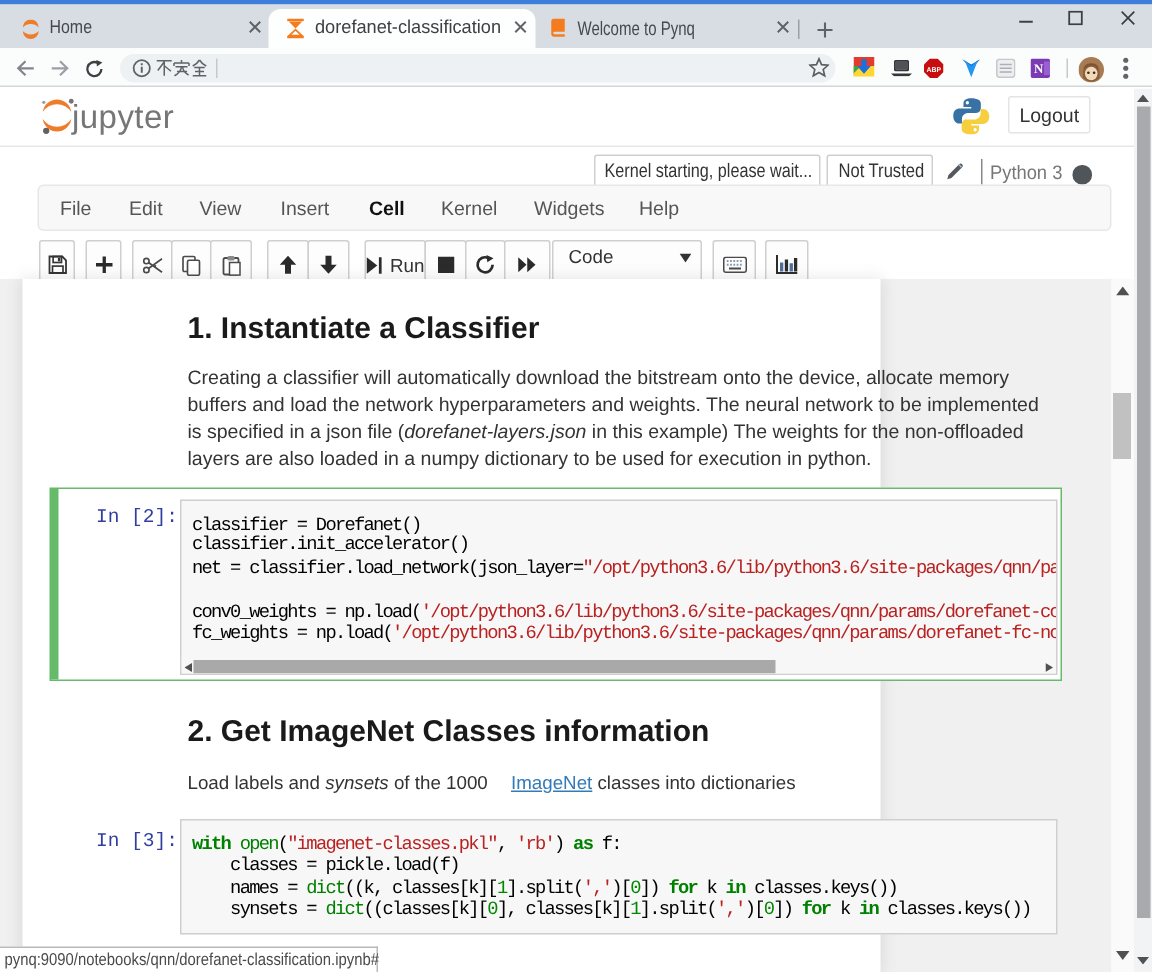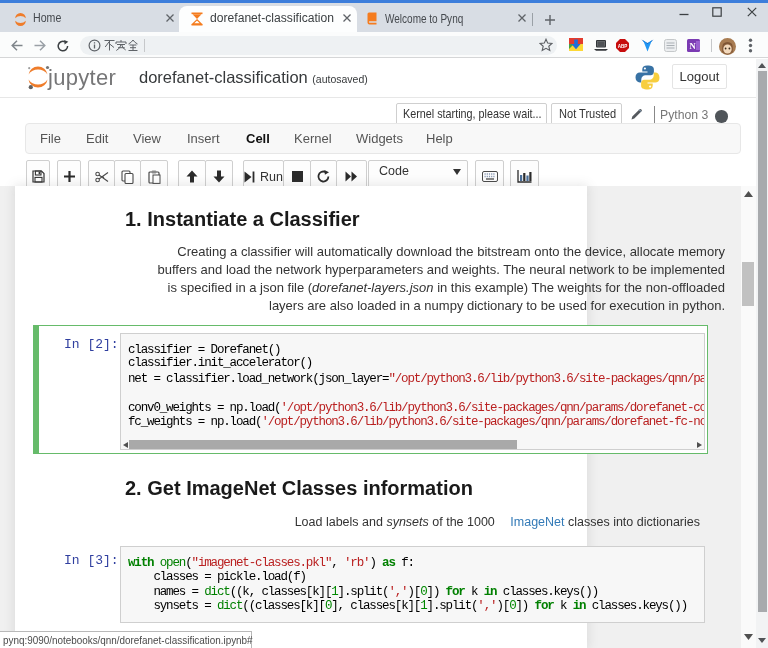--- a/index.html
+++ b/index.html
@@ -146,21 +146,20 @@
   <div class="abs" style="left:0;top:0;width:756px;height:39px;background:#fff;border-bottom:1px solid #e7e7e7;"></div>
 
   <svg class="abs" style="left:26px;top:5px;" width="24" height="26" viewBox="0 0 24 26">
     <path d="M2.5 10.6 A9.6 9.6 0 0 1 21.5 10.6 A11.4 11.4 0 0 0 2.5 10.6 Z" fill="#ef7c2a"></path>
     <path d="M2.5 15.4 A9.6 9.6 0 0 0 21.5 15.4 A11.4 11.4 0 0 1 2.5 15.4 Z" fill="#ef7c2a"></path>
     <circle cx="21.5" cy="3.5" r="1.6" fill="#757575"></circle>
     <circle cx="3.2" cy="4.2" r="1.1" fill="#9e9e9e"></circle>
     <circle cx="4.8" cy="23.2" r="2.1" fill="#616161"></circle>
   </svg>
   <div class="abs" style="left:48px;top:6px;font-size:22px;color:#767677;letter-spacing:0.3px;">jupyter</div>
-  <div class="abs" style="left:139px;top:9px;font-size:16.5px;color:#36393b;">dorefanet-classification <span style="font-size:10.5px;">(autosaved)</span></div>
 
   <svg class="abs" style="left:634px;top:5px;" width="27" height="27" viewBox="0 0 27 27">
     <path d="M13.2 1.5 C9.8 1.5 8.3 3 8.3 5.2 L8.3 7.4 L13.5 7.4 L13.5 8.4 L5.8 8.4 C3.4 8.4 1.5 10 1.5 13.3 C1.5 16.6 3.4 18.4 5.8 18.4 L7.3 18.4 L7.3 15.3 C7.3 13 9.2 11.3 11.5 11.3 L16.7 11.3 C18.6 11.3 19.9 9.9 19.9 8 L19.9 5.2 C19.9 3 18.1 1.5 13.2 1.5 Z" fill="#3872a4"></path>
     <path d="M13.8 25.5 C17.2 25.5 18.7 24 18.7 21.8 L18.7 19.6 L13.5 19.6 L13.5 18.6 L21.2 18.6 C23.6 18.6 25.5 17 25.5 13.7 C25.5 10.4 23.6 8.6 21.2 8.6 L19.7 8.6 L19.7 11.7 C19.7 14 17.8 15.7 15.5 15.7 L10.3 15.7 C8.4 15.7 7.1 17.1 7.1 19 L7.1 21.8 C7.1 24 8.9 25.5 13.8 25.5 Z" fill="#f7ce3e"></path>
     <circle cx="10.9" cy="4.5" r="1.1" fill="#fff"></circle>
       <circle cx="16.1" cy="22.5" r="1.1" fill="#fff"></circle>
   </svg>
   <div class="abs" style="left:672px;top:5px;width:55px;height:25px;border:1px solid #e4e4e4;border-radius:2px;font-size:13px;color:#333;text-align:center;line-height:23px;">Logout</div>
 
   <div class="abs" style="left:396px;top:44px;width:151px;height:22px;border:1px solid #cfcfcf;border-radius:2px;background:#fff;font-size:13px;color:#333;line-height:20px;white-space:nowrap;overflow:hidden;"><span style="display:inline-block;transform:scaleX(0.83);transform-origin:0 50%;margin-left:6px;">Kernel starting, please wait...</span></div>
@@ -272,21 +271,21 @@
           <path d="M1 0 L1 12 L14.5 12" stroke="#2b2b2b" stroke-width="1.3" fill="none"></path>
           <rect x="3" y="5" width="2.2" height="6" fill="#4a6f9b"></rect>
           <rect x="6.2" y="3" width="2.2" height="8" fill="#2b2b2b"></rect>
           <rect x="9.4" y="5.5" width="2.2" height="5.5" fill="#4a6f9b"></rect>
           <rect x="12.3" y="2" width="2.2" height="9" fill="#2b2b2b"></rect>
         </svg>
     </div>
   </div>
 
   <div class="abs" id="site" style="left:0;top:127px;width:741px;height:462px;background:#f0f0f0;">
-    <div class="abs" id="nbcontainer" style="left:15px;top:0;width:572px;height:462px;background:#fff;box-shadow:0 0 10px 1px rgba(87,87,87,0.15);text-align:right;">
+    <div class="abs" id="nbcontainer" style="left:15px;top:0;width:572px;height:462px;background:#fff;box-shadow:0 0 10px 1px rgba(87,87,87,0.15);">
 
       <h1 class="abs" style="left:110px;top:22px;font-size:20px;color:#1a1a1a;">1. Instantiate a Classifier</h1>
       <div class="abs" style="left:110px;top:57px;width:600px;font-size:13px;line-height:18px;color:#333;">Creating a classifier will automatically download the bitstream onto the device, allocate memory<br>buffers and load the network hyperparameters and weights. The neural network to be implemented<br>is specified in a json file (<i>dorefanet-layers.json</i> in this example) The weights for the non-offloaded<br>layers are also loaded in a numpy dictionary to be used for execution in python.</div>
 
       <div class="abs" style="left:17.5px;top:139px;width:675.5px;height:129px;border:1px solid #66bb6a;background:#fff;">
         <div class="abs" style="left:0;top:0;width:5px;height:127px;background:#66bb6a;"></div>
         <div class="abs mono" style="left:30.5px;top:11px;font-size:13px;color:#303f9f;white-space:pre;">In [2]:</div>
         <div class="abs" style="left:86.5px;top:7px;width:585px;height:117px;background:#f7f7f7;border:1px solid #cfcfcf;overflow:hidden;">
           <div class="mono">
             <div class="cl" style="top:9px;">classifier = Dorefanet()</div>
@@ -301,21 +300,21 @@
               </svg>
             <div class="abs" style="left:8px;top:1.5px;width:388px;height:9px;background:#a9a9a9;"></div>
             <svg class="abs" style="left:576px;top:3.5px;" width="5" height="6" viewBox="0 0 5 6">
                 <path d="M0 0 L0 6 L5 3 Z" fill="#505050"></path>
               </svg>
           </div>
         </div>
       </div>
 
       <h1 class="abs" style="left:110px;top:291px;font-size:20px;color:#1a1a1a;">2. Get ImageNet Classes information</h1>
-      <div class="abs" style="left:110px;top:327px;width:575px;font-size:12.5px;line-height:18px;color:#333;">Load labels and <i>synsets</i> of the 1000 <span style="color:#337ab7;padding-left:12px;">ImageNet</span> classes into dictionaries</div>
+      <div class="abs" style="left:110px;top:327px;width:575px;font-size:12.5px;line-height:18px;color:#333;">Load labels and <i>synsets</i> of the 1000 <span style="color:#337ab7;text-decoration:underline;padding-left:12px;">ImageNet</span> classes into dictionaries</div>
 
       <div class="abs mono" style="left:49px;top:367px;font-size:13px;color:#303f9f;white-space:pre;">In [3]:</div>
       <div class="abs" style="left:105px;top:360px;width:585px;height:77px;background:#f7f7f7;border:1px solid #cfcfcf;overflow:hidden;">
         <div class="mono">
           <div class="cl" style="top:9px;"><span class="kw">with</span> <span class="bi">open</span>(<span class="s">"imagenet-classes.pkl"</span>, <span class="s">'rb'</span>) <span class="kw">as</span> f:</div>
           <div class="cl" style="top:23.4px;">    classes = pickle.load(f)</div>
           <div class="cl" style="top:37.8px;">    names = <span class="bi">dict</span>((k, classes[k][<span class="nu">1</span>].split(<span class="s">','</span>)[<span class="nu">0</span>]) <span class="kw">for</span> k <span class="kw">in</span> classes.keys())</div>
           <div class="cl" style="top:52.2px;">    synsets = <span class="bi">dict</span>((classes[k][<span class="nu">0</span>], classes[k][<span class="nu">1</span>].split(<span class="s">','</span>)[<span class="nu">0</span>]) <span class="kw">for</span> k <span class="kw">in</span> classes.keys())</div>
         </div>
       </div>

